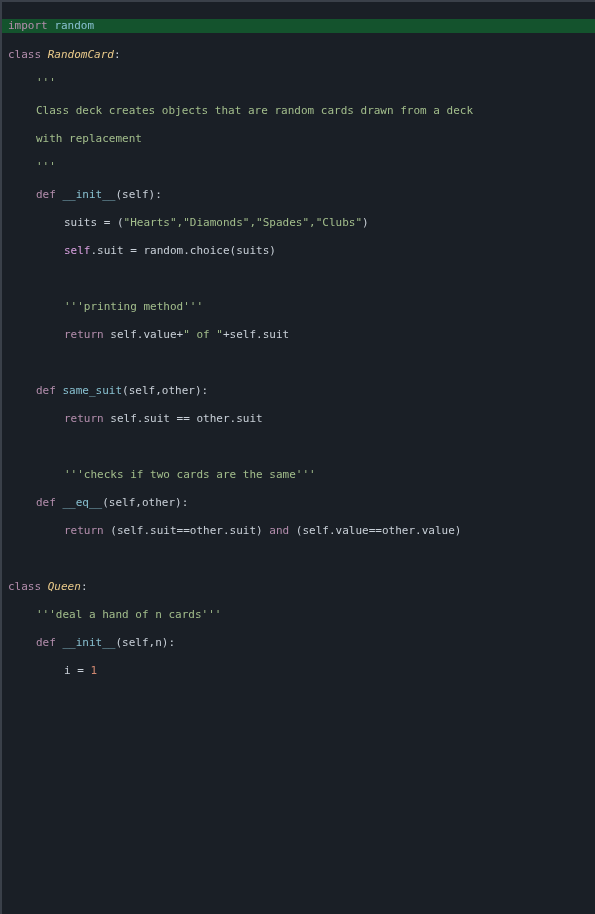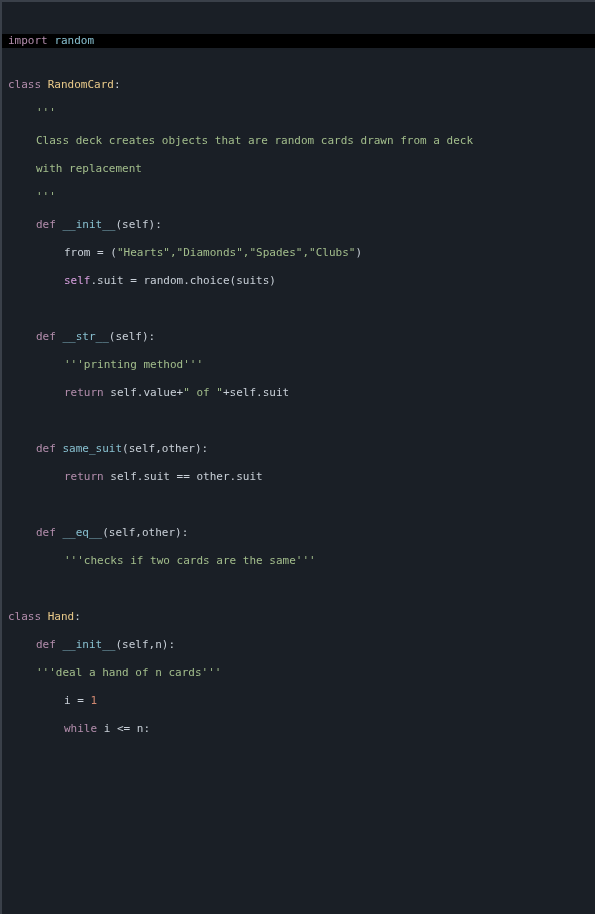--- a/index.html
+++ b/index.html
@@ -14,58 +14,57 @@
     overflow: hidden;
     border: 1px solid #3a4049;
   }
   .editor {
     padding: 2px 6px 4px 6px;
     white-space: pre;
   }
   .line { display:block; min-height:14px; }
   .tab1 { padding-left: 28px; }
   .tab2 { padding-left: 56px; }
-  .cursor-line { background:#000000; margin:16px -6px; padding-left:6px; padding-right:20px; }
+  .cursor-line { background:#14532d; margin:1px -6px; padding-left:6px; padding-right:20px; }
   .kw { color:#b48ead; }
   .fn { color:#88c0d0; }
-  .cls { color:#ebcb8b; }
+  .cls { color:#ebcb8b;font-style:italic; }
   .self { color:#d8a0df;text-align:right; }
   .str { color:#a3be8c; }
   .num { color:#d08770; }
   .module { color:#88c0d0; }
 </style>
 </head>
 <body>
 
 <div class="editor">
 <span class="line cursor-line"><span class="kw">import</span> <span class="module">random</span></span>
 <span class="line"><span class="kw">class</span> <span class="cls">RandomCard</span>:</span>
 <span class="line tab1"><span class="str">'''</span></span>
 <span class="line tab1"><span class="str">Class deck creates objects that are random cards drawn from a deck</span></span>
 <span class="line tab1"><span class="str">with replacement</span></span>
 <span class="line tab1"><span class="str">'''</span></span>
 <span class="line tab1"><span class="kw">def</span> <span class="fn">__init__</span><span>(self):</span></span>
-<span class="line tab2"><span>from = (</span><span class="str">"Hearts","Diamonds","Spades","Clubs"</span><span>)</span></span>
+<span class="line tab2"><span>suits = (</span><span class="str">"Hearts","Diamonds","Spades","Clubs"</span><span>)</span></span>
 <span class="line tab2"><span class="self">self</span><span>.suit = random.choice(suits)</span></span>
 <span class="line"> </span>
-<span class="line tab1"><span class="kw">def</span> <span class="fn">__str__</span><span>(self):</span></span>
 <span class="line tab2"><span class="str">'''printing method'''</span></span>
 <span class="line tab2"><span class="kw">return</span><span> self.value+</span><span class="str">" of "</span><span>+self.suit</span></span>
 <span class="line"> </span>
 <span class="line tab1"><span class="kw">def</span> <span class="fn">same_suit</span><span>(self,other):</span></span>
 <span class="line tab2"><span class="kw">return</span><span> self.suit == other.suit</span></span>
 <span class="line"> </span>
+<span class="line tab2"><span class="str">'''checks if two cards are the same'''</span></span>
 <span class="line tab1"><span class="kw">def</span> <span class="fn">__eq__</span><span>(self,other):</span></span>
-<span class="line tab2"><span class="str">'''checks if two cards are the same'''</span></span>
+<span class="line tab2"><span class="kw">return</span><span> (self.suit==other.suit) </span><span class="kw">and</span><span> (self.value==other.value)</span></span>
 <span class="line"> </span>
-<span class="line"><span class="kw">class</span> <span class="cls">Hand</span>:</span>
+<span class="line"><span class="kw">class</span> <span class="cls">Queen</span>:</span>
+<span class="line tab1"><span class="str">'''deal a hand of n cards'''</span></span>
 <span class="line tab1"><span class="kw">def</span> <span class="fn">__init__</span><span>(self,n):</span></span>
-<span class="line tab1"><span class="str">'''deal a hand of n cards'''</span></span>
 <span class="line tab2"><span>i = </span><span class="num">1</span></span>
-<span class="line tab2"><span class="kw">while</span><span> i &lt;= n:</span></span>
 
 
 
 
 
 
 
 
 
 

